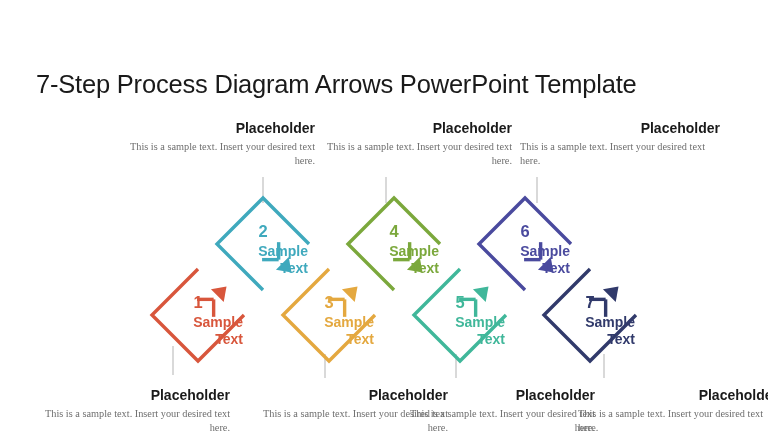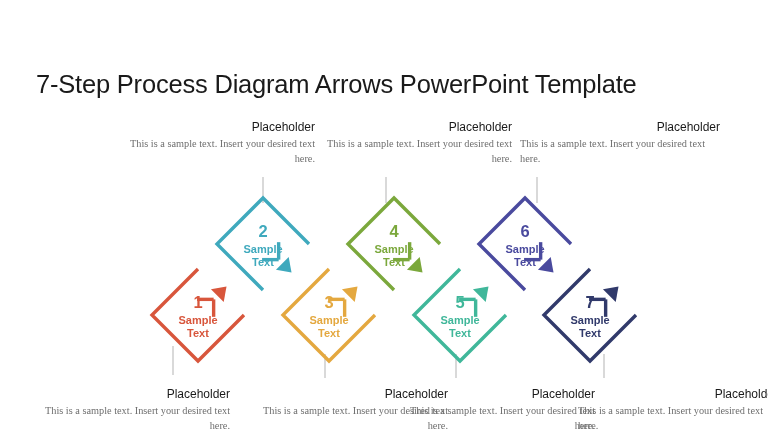--- a/index.html
+++ b/index.html
@@ -36,22 +36,22 @@
     left: 0;
     top: 0;
     width: 768px;
     height: 432px;
   }
   .callout {
     position: absolute;
     width: 200px;
   }
   .callout-title {
-    font-size: 12px;
-    font-weight: normal;
+    font-size: 14px;
+    font-weight: bold;
     color: #1a1a1a;
     margin: 0 0 3px 0;
     line-height: 1.2;
     text-align: right;
   }
   .callout-body {
     font-size: 10.3px;
     color: #6e6e6e;
     line-height: 1.42;
     margin: 0;
@@ -66,25 +66,26 @@
     text-align: center;
     pointer-events: none;
   }
   .d-num {
     font-size: 16.5px;
     font-weight: bold;
     line-height: 1.0;
     display: block;
   }
   .d-txt {
-    font-size: 11px;
+    font-size: 14px;
     font-weight: bold;
     line-height: 1.25;
     display: block;
     margin-top: 3px;
+    text-align: right;
   }
 </style>
 </head>
 <body>
 
 <div id="slide">
 
   <div id="slide-title">7-Step Process Diagram Arrows PowerPoint Template</div>
 
   <svg id="diagram-svg" viewBox="0 0 768 432" xmlns="http://www.w3.org/2000/svg">

